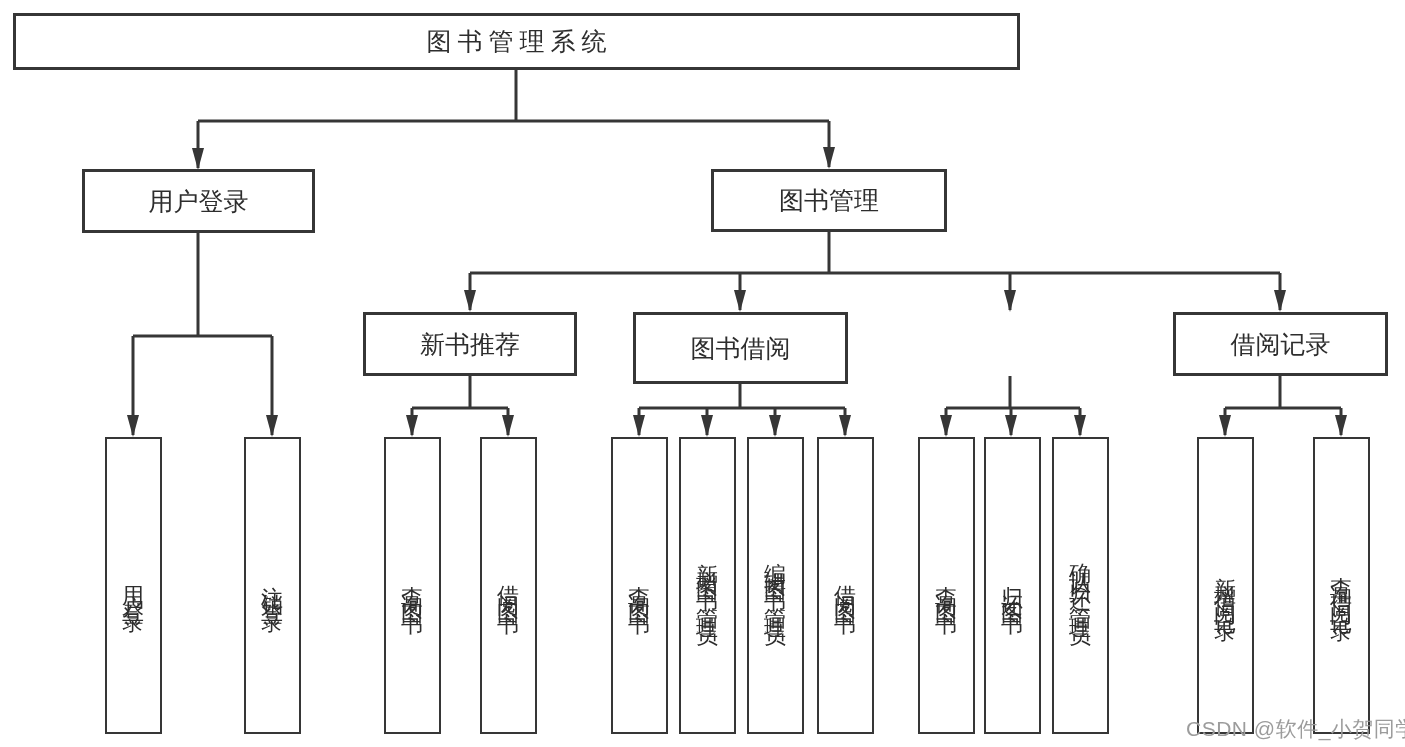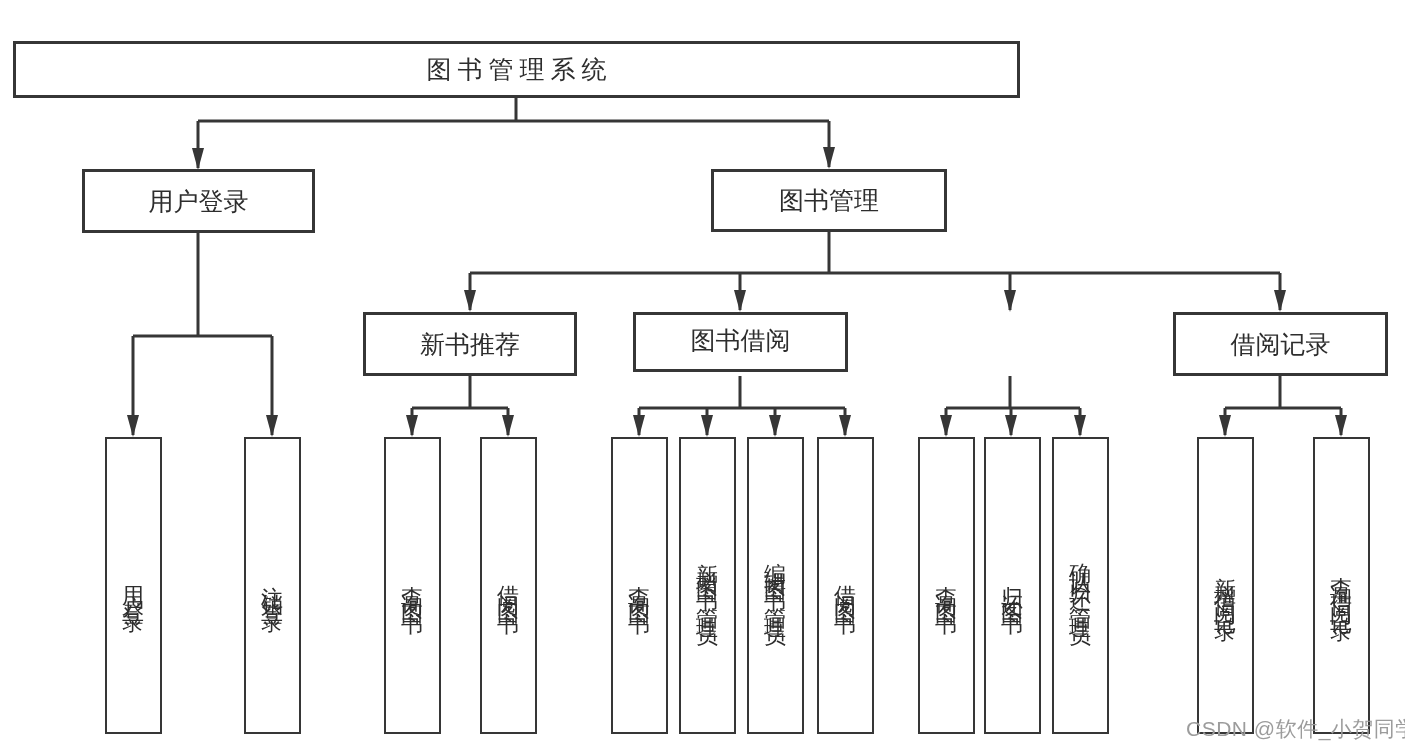--- a/index.html
+++ b/index.html
@@ -85,35 +85,35 @@
       <path d="M775,437 l-6,-22 h12 z"></path>
       <path d="M845,437 l-6,-22 h12 z"></path>
       <path d="M946,437 l-6,-22 h12 z"></path>
       <path d="M1011,437 l-6,-22 h12 z"></path>
       <path d="M1080,437 l-6,-22 h12 z"></path>
       <path d="M1225,437 l-6,-22 h12 z"></path>
       <path d="M1341,437 l-6,-22 h12 z"></path>
     </g>
   </svg>
 
-  <div class="box rootbox" style="left:13px; top:13px; width:1007px; height:57px;margin-top:28px;">
+  <div class="box rootbox" style="left:13px; top:13px; width:1007px; height:57px;">
     <span class="label">图书管理系统</span>
   </div>
 
   <div class="box" style="left:82px; top:169px; width:233px; height:64px;">
     <span class="label">用户登录</span>
   </div>
   <div class="box" style="left:711px; top:169px; width:236px; height:63px;">
     <span class="label">图书管理</span>
   </div>
 
   <div class="box" style="left:363px; top:312px; width:214px; height:64px;">
     <span class="label">新书推荐</span>
   </div>
-  <div class="box" style="left:633px; top:312px; width:215px; height:60px;font-family:Liberation Mono, monospace;">
+  <div class="box" style="left:633px; top:312px; width:215px; height:72px;">
     <span class="label">图书借阅</span>
   </div>
   <div class="box" style="left:1173px; top:312px; width:215px; height:64px;">
     <span class="label">借阅记录</span>
   </div>
 
   <div class="box leafbox" style="left:104.5px;">
     <span class="vtext">用户登录</span>
   </div>
   <div class="box leafbox" style="left:243.5px;">

